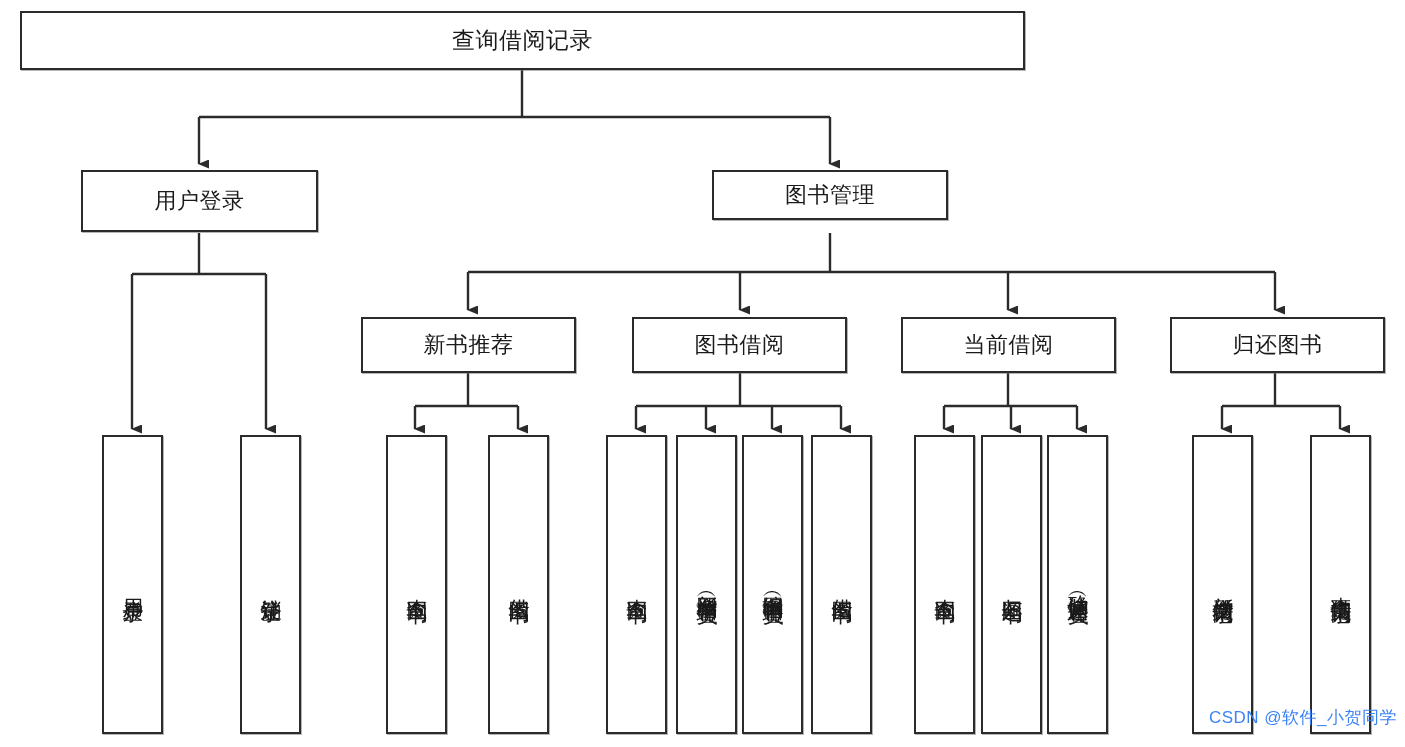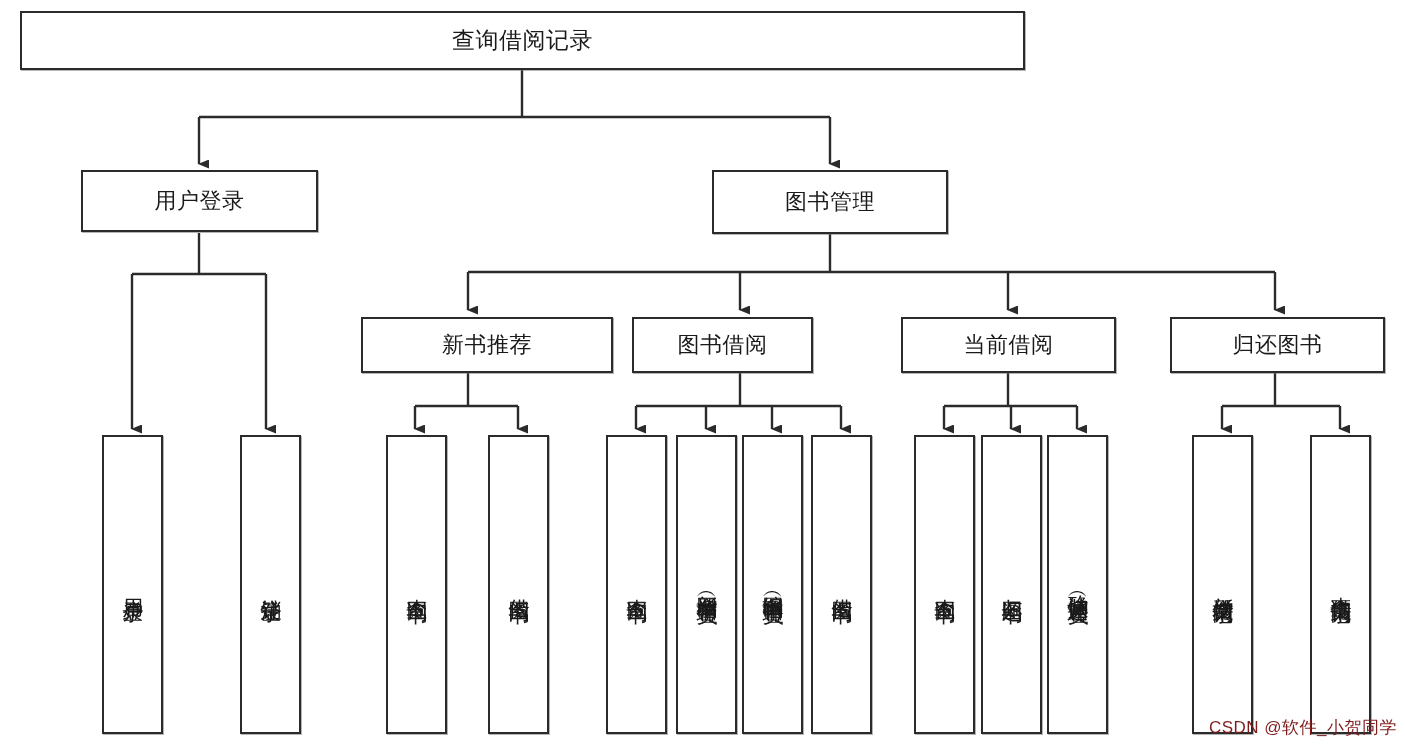--- a/index.html
+++ b/index.html
@@ -60,23 +60,23 @@
     writing-mode: vertical-rl;
     text-orientation: upright;
     font-size: 21px;
     line-height: 1.18;
     letter-spacing: 1.5px;
     max-height: 100%;
   }
   .watermark {
     position: absolute;
     right: 8px;
-    bottom: 8px;
+    bottom: 18px;
     font-size: 17px;
-    color: #7f1d1d;
+    color: #3b82f6;
     letter-spacing: 0.5px;
     z-index: 5;
     white-space: nowrap;
   }
 </style>
 </head>
 <body>
 
 <div id="diagram-canvas">
 
@@ -130,28 +130,28 @@
     </g>
   </svg>
 
   <div class="node horizontal root" style="left:20px; top:11px; width:1005px; height:59px;">
     <span class="node-label">查询借阅记录</span>
   </div>
 
   <div class="node horizontal" style="left:81px; top:170px; width:237px; height:62px;">
     <span class="node-label">用户登录</span>
   </div>
-  <div class="node horizontal" style="left:712px; top:170px; width:236px; height:64px;">
+  <div class="node horizontal" style="left:712px; top:170px; width:236px; height:50px;">
     <span class="node-label">图书管理</span>
   </div>
 
-  <div class="node horizontal" style="left:361px; top:317px; width:252px; height:56px;">
+  <div class="node horizontal" style="left:361px; top:317px; width:215px; height:56px;">
     <span class="node-label">新书推荐</span>
   </div>
-  <div class="node horizontal" style="left:632px; top:317px; width:181px; height:56px;">
+  <div class="node horizontal" style="left:632px; top:317px; width:215px; height:56px;">
     <span class="node-label">图书借阅</span>
   </div>
   <div class="node horizontal" style="left:901px; top:317px; width:215px; height:56px;">
     <span class="node-label">当前借阅</span>
   </div>
   <div class="node horizontal" style="left:1170px; top:317px; width:215px; height:56px;">
     <span class="node-label">归还图书</span>
   </div>
 
   <div class="node vertical" style="left:102px; top:435px; width:61px; height:299px;">

